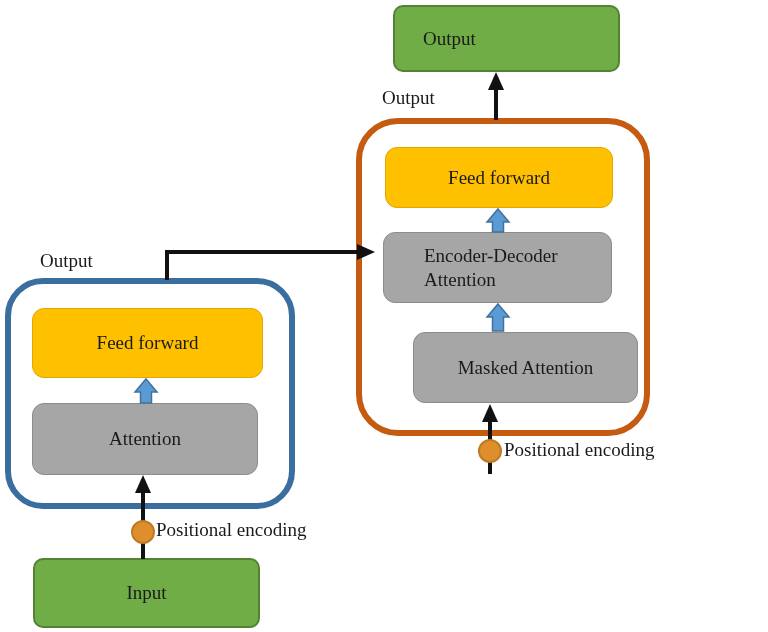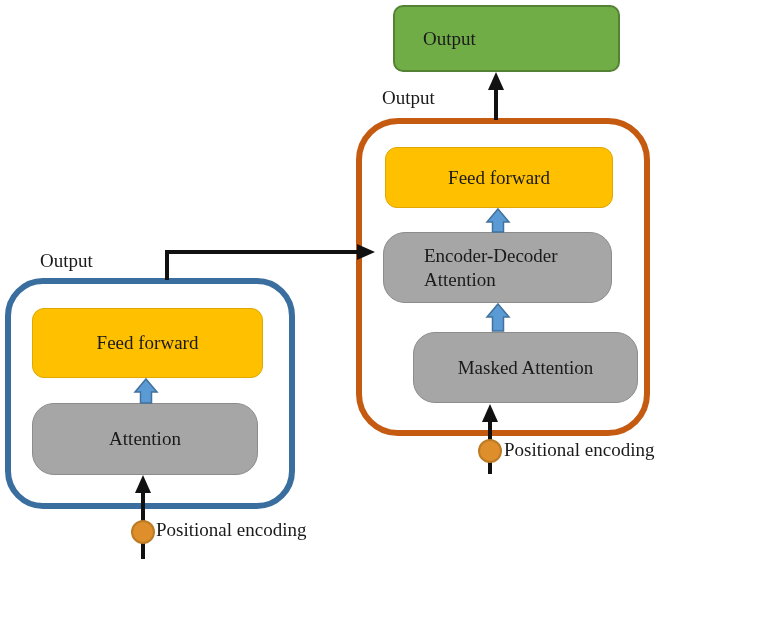--- a/index.html
+++ b/index.html
@@ -15,21 +15,21 @@
   body{background:#fff;}
   .canvas{
     position:relative;width:668px;height:632px;background:var(--canvas_bg);
     font-family:Liberation Serif, serif;color:var(--text);
     overflow:hidden;
   }
   .box{position:absolute;display:flex;align-items:center;justify-content:center;
        font-size:19px;line-height:1.25;}
   .green{background:var(--green_fill);border:2px solid var(--green_border);border-radius:10px;}
   .yellow{background:var(--yellow_fill);border:1px solid var(--yellow_border);border-radius:12px;justify-content:center;}
-  .gray{background:var(--gray_fill);border:1px solid var(--gray_border);border-radius:22px;}
+  .gray{background:var(--gray_fill);border:1px solid var(--gray_border);border-radius:12px;}
   .container-box{position:absolute;background:transparent;}
   .encoder-frame{border:6px solid var(--encoder_border);border-radius:38px;}
   .decoder-frame{border:6px solid var(--decoder_border);border-radius:42px;}
   .free-label{position:absolute;font-size:19px;white-space:nowrap;}
   .left-align{justify-content:flex-start;}
   svg.overlay{position:absolute;left:0;top:0;width:768px;height:632px;pointer-events:none;}
   .black-line{stroke:var(--arrow_black);stroke-width:4;fill:none;}
   .black-head{fill:var(--arrow_black);stroke:none;}
   .block-arrow{fill:var(--block_arrow_fill);stroke:var(--block_arrow_border);stroke-width:1.5;}
   .pe-dot{fill:var(--dot_fill);stroke:var(--dot_border);stroke-width:2;}
@@ -72,20 +72,23 @@
   <div class="box yellow" style="left:32px;top:308px;width:231px;height:70px;">
     <span>Feed forward</span>
   </div>
 
   <div class="box gray" style="left:32px;top:403px;width:226px;height:72px;">
     <span>Attention</span>
   </div>
 
   <div class="free-label" style="left:156px;top:519px;">Positional encoding</div>
 
+  <div class="box green" style="left:33px;top:558px;width:227px;height:70px;">
+    <span>Input</span>
+  </div>
 
   <svg class="overlay" viewBox="0 0 768 632">
 
     <line class="black-line" x1="496" y1="120" x2="496" y2="88"></line>
     <polygon class="black-head" points="496,72 488,90 504,90"></polygon>
 
     <polyline class="black-line" points="167,280 167,252 360,252"></polyline>
     <polygon class="black-head" points="375,252 357,244 357,260"></polygon>
 
     <line class="black-line" x1="143" y1="559" x2="143" y2="490"></line>

